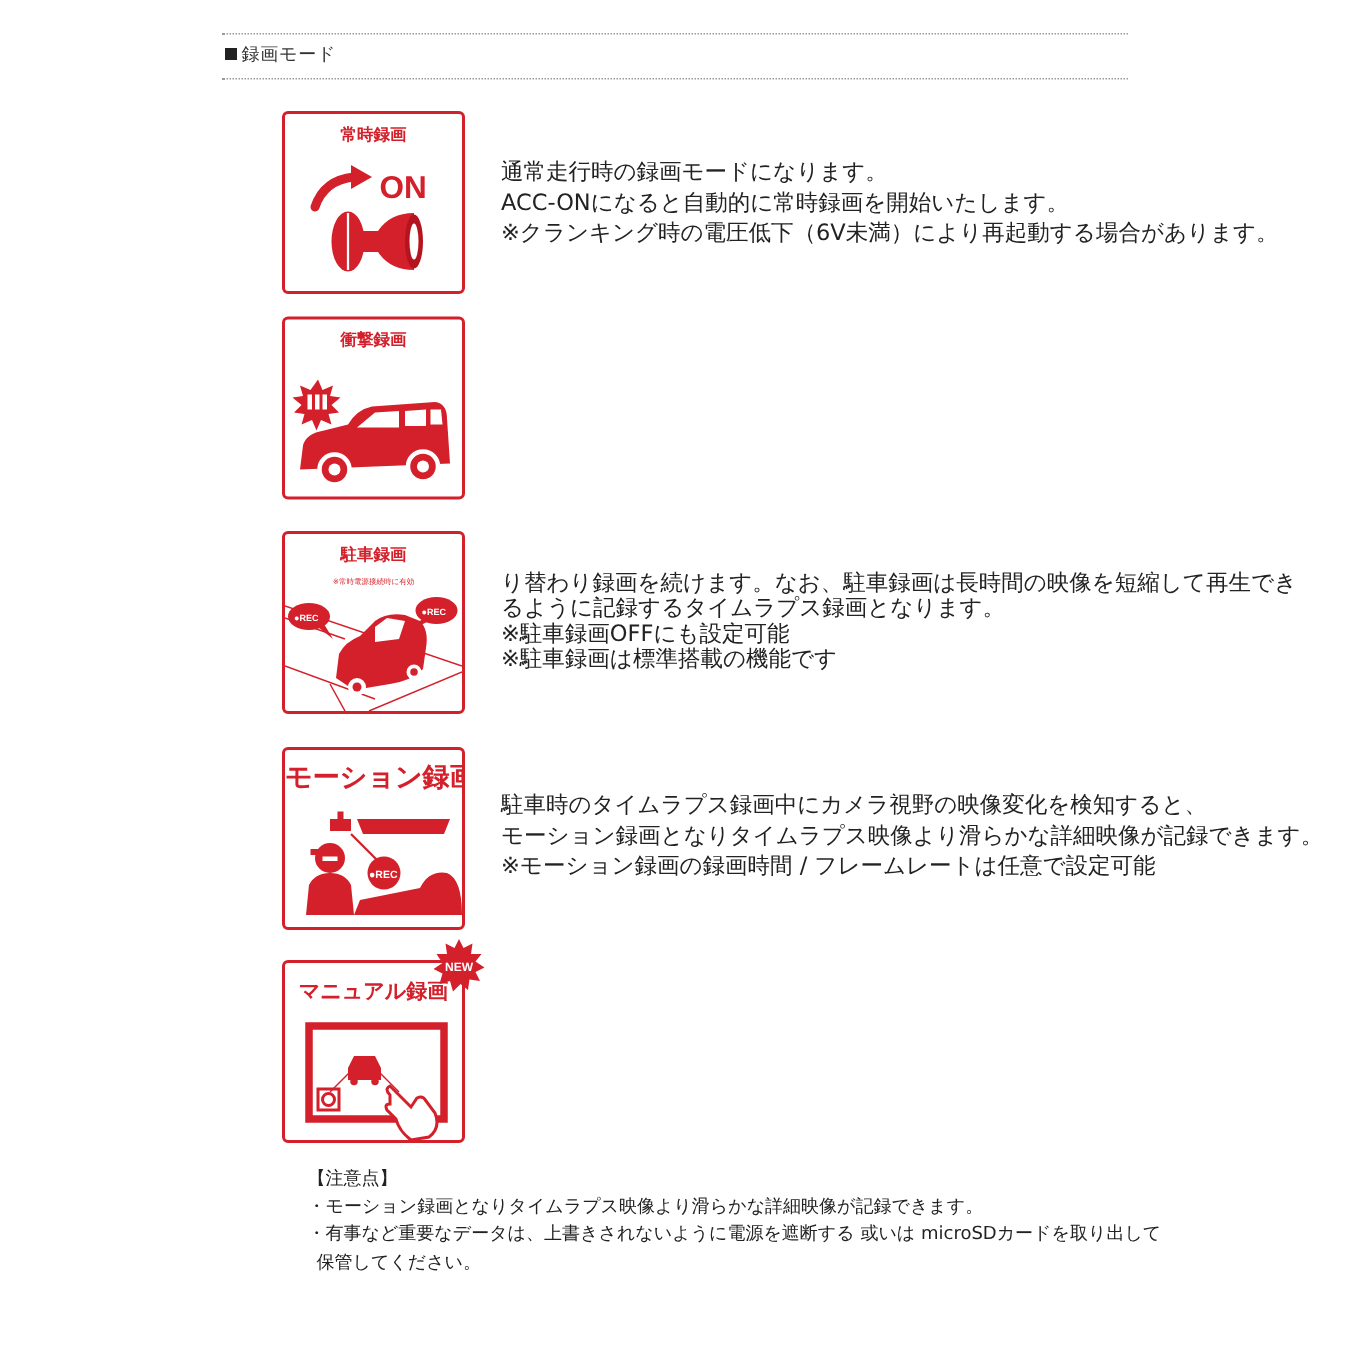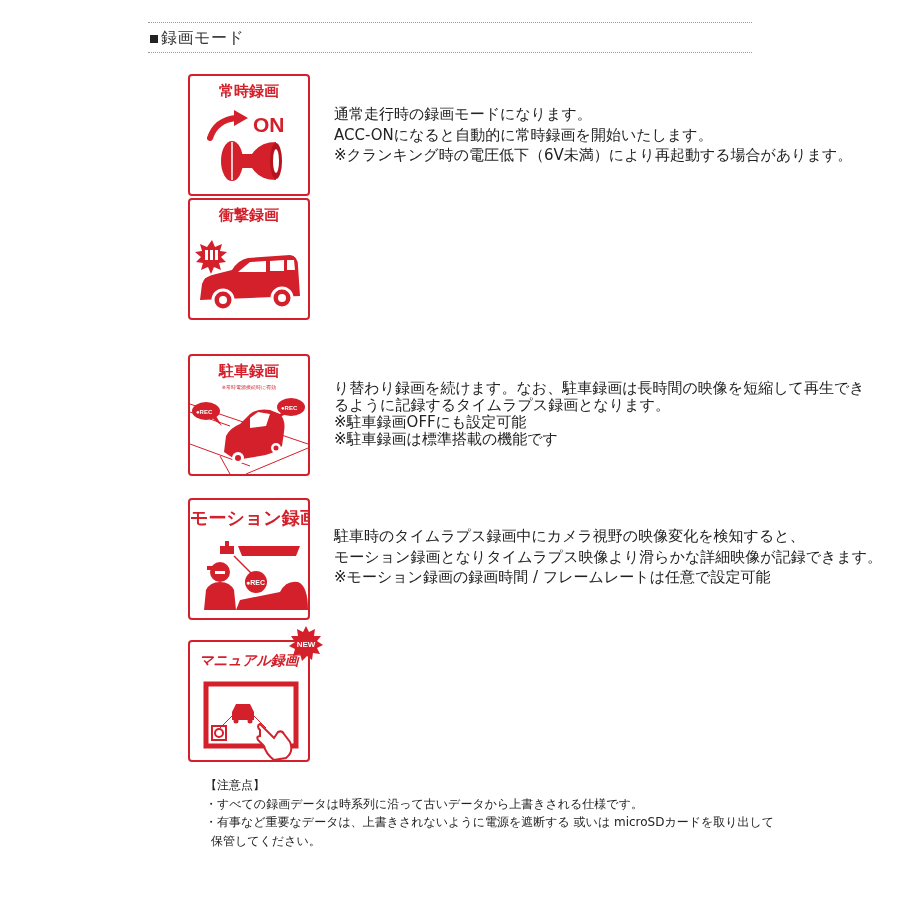--- a/index.html
+++ b/index.html
@@ -4,31 +4,31 @@
 <style>
   html, body { margin: 0; padding: 0; background: #ffffff; }
   body { width: 900px; height: 900px; position: relative; overflow: hidden;
          font-family: "DejaVu Sans", "Liberation Sans", sans-serif; color: #222; }
 
   .hr { position: absolute; left: 148px; width: 604px; height: 0;
         border-top: 1px dotted #9a9a9a; }
   .hr.top { top: 22px; }
   .hr.bottom { top: 52px; }
 
-  .section-title { position: absolute; left: 150px; top: 28px; font-size: 16px;
+  .section-title { position: absolute; left: 150px; top: 28px; font-size: 12px;
                    color: #333; letter-spacing: 0.5px; }
   .section-title .sq { display: inline-block; width: 8px; height: 8px; background: #222;
                        margin-right: 3px; vertical-align: 0px; }
 
   .mode { position: absolute; left: 188px; width: 672px; height: 122px; }
   .icon-box { position: absolute; left: 0; top: 0; width: 118px; height: 118px;
               border: 2px solid #d3202b; border-radius: 4px; background: #fff; overflow: hidden; }
   .icon-title { position: absolute; left: 0; right: 0; top: 6px; text-align: center;
                 color: #d3202b; font-family: "DejaVu Serif", "Liberation Serif", serif;
-                font-weight: bold; font-size: 15px; letter-spacing: 0px; white-space: nowrap; }
+                font-weight: bold; font-size: 11px; letter-spacing: 0px; white-space: nowrap; }
   .icon-sub { position: absolute; left: 0; right: 0; top: 28px; text-align: center;
               color: #d3202b; font-size: 5px; }
   .icon-art { position: absolute; left: 0; top: 0; width: 118px; height: 118px; }
 
   .desc { position: absolute; left: 146px; font-size: 15px; line-height: 20.5px; color: #222; }
   .desc div { white-space: nowrap; }
 
   .notes { position: absolute; left: 205px; top: 776px; font-size: 12px; line-height: 18.5px; color: #222; }
   .notes div { white-space: nowrap; }
   .notes .indent { padding-left: 6px; }
@@ -58,21 +58,21 @@
       <ellipse cx="86" cy="85" rx="3" ry="12" fill="#fff"></ellipse>
     </svg>
   </div>
   <div class="desc" style="top:30px;">
     <div>通常走行時の録画モードになります。</div>
     <div>ACC-ONになると自動的に常時録画を開始いたします。</div>
     <div>※クランキング時の電圧低下（6V未満）により再起動する場合があります。</div>
   </div>
 </div>
 
-<div class="mode" style="top:198px;">
+<div class="mode" style="top:211px;">
   <div class="icon-box">
     <div class="icon-title">衝撃録画</div>
     <svg class="icon-art" viewBox="0 0 118 118">
       <polygon fill="#d3202b" points="22,40 25,47 32,44 30,51 37,52 31,57 36,62 29,63 31,70 24,67 21,74 18,67 11,70 13,63 6,62 11,57 5,52 12,51 10,44 17,47"></polygon>
       <rect x="15" y="50" width="3" height="10" fill="#fff"></rect>
         <rect x="20" y="50" width="3" height="10" fill="#fff"></rect>
         <rect x="25" y="50" width="3" height="10" fill="#fff"></rect>
       <path d="M10 100 L12 84 Q14 76 26 74 L42 70 Q48 60 58 58 L100 55 Q108 56 108 66 L110 96 L10 100 Z" fill="#d3202b"></path>
       <polygon points="48,72 60,62 76,61 76,72" fill="#fff"></polygon>
       <polygon points="80,61 94,60 94,71 80,71" fill="#fff"></polygon>
@@ -136,37 +136,37 @@
   </div>
   <div class="desc" style="top:28px;">
     <div>駐車時のタイムラプス録画中にカメラ視野の映像変化を検知すると、</div>
     <div>モーション録画となりタイムラプス映像より滑らかな詳細映像が記録できます。</div>
     <div>※モーション録画の録画時間 / フレームレートは任意で設定可能</div>
   </div>
 </div>
 
 <div class="mode" style="top:640px;">
   <div class="icon-box" style="overflow:visible;">
-    <div class="icon-title" style="font-size:14px; top:10px;font-style:italic;">マニュアル録画</div>
+    <div class="icon-title" style="font-size:14px; top:10px;">マニュアル録画</div>
     <svg class="icon-art" viewBox="0 0 118 118">
       <rect x="16" y="42" width="90" height="62" fill="none" stroke="#d3202b" stroke-width="5"></rect>
       <path d="M42 70 L46 62 L60 62 L64 70 L64 78 L42 78 Z" fill="#d3202b"></path>
       <circle cx="46" cy="79" r="2.5" fill="#d3202b"></circle>
         <circle cx="60" cy="79" r="2.5" fill="#d3202b"></circle>
       <line x1="44" y1="72" x2="30" y2="86" stroke="#d3202b" stroke-width="1"></line>
       <line x1="62" y1="72" x2="76" y2="86" stroke="#d3202b" stroke-width="1"></line>
       <rect x="22" y="84" width="14" height="14" fill="none" stroke="#d3202b" stroke-width="2"></rect>
       <circle cx="29" cy="91" r="4" fill="none" stroke="#d3202b" stroke-width="2"></circle>
       <path d="M70 88 Q66 84 70 82 L84 96 L88 90 Q92 88 94 92 L100 100 Q104 110 96 116 L84 118 Q76 112 74 104 L68 98 Q66 94 70 94 Z" fill="#fff" stroke="#d3202b" stroke-width="2"></path>
     </svg>
     <svg class="new-badge" viewBox="0 0 36 36">
       <polygon fill="#d3202b" points="18,0 21,6 27,3 26,10 33,10 29,15 35,19 29,22 32,28 25,27 24,34 19,30 14,35 12,28 5,30 7,23 1,20 7,16 3,10 10,10 9,3 15,6"></polygon>
       <text x="18" y="21" text-anchor="middle" font-family="Liberation Sans, sans-serif" font-weight="bold" font-size="8" fill="#fff">NEW</text>
     </svg>
   </div>
 </div>
 
 <div class="notes">
   <div>【注意点】</div>
-  <div>・すべての録画データは時系列に沿って古いデータから上書きされる仕様です。</div>
+  <div>・モーション録画となりタイムラプス映像より滑らかな詳細映像が記録できます。</div>
   <div>・有事など重要なデータは、上書きされないように電源を遮断する 或いは microSDカードを取り出して</div>
   <div class="indent">保管してください。</div>
 </div>
 
 </body></html>

